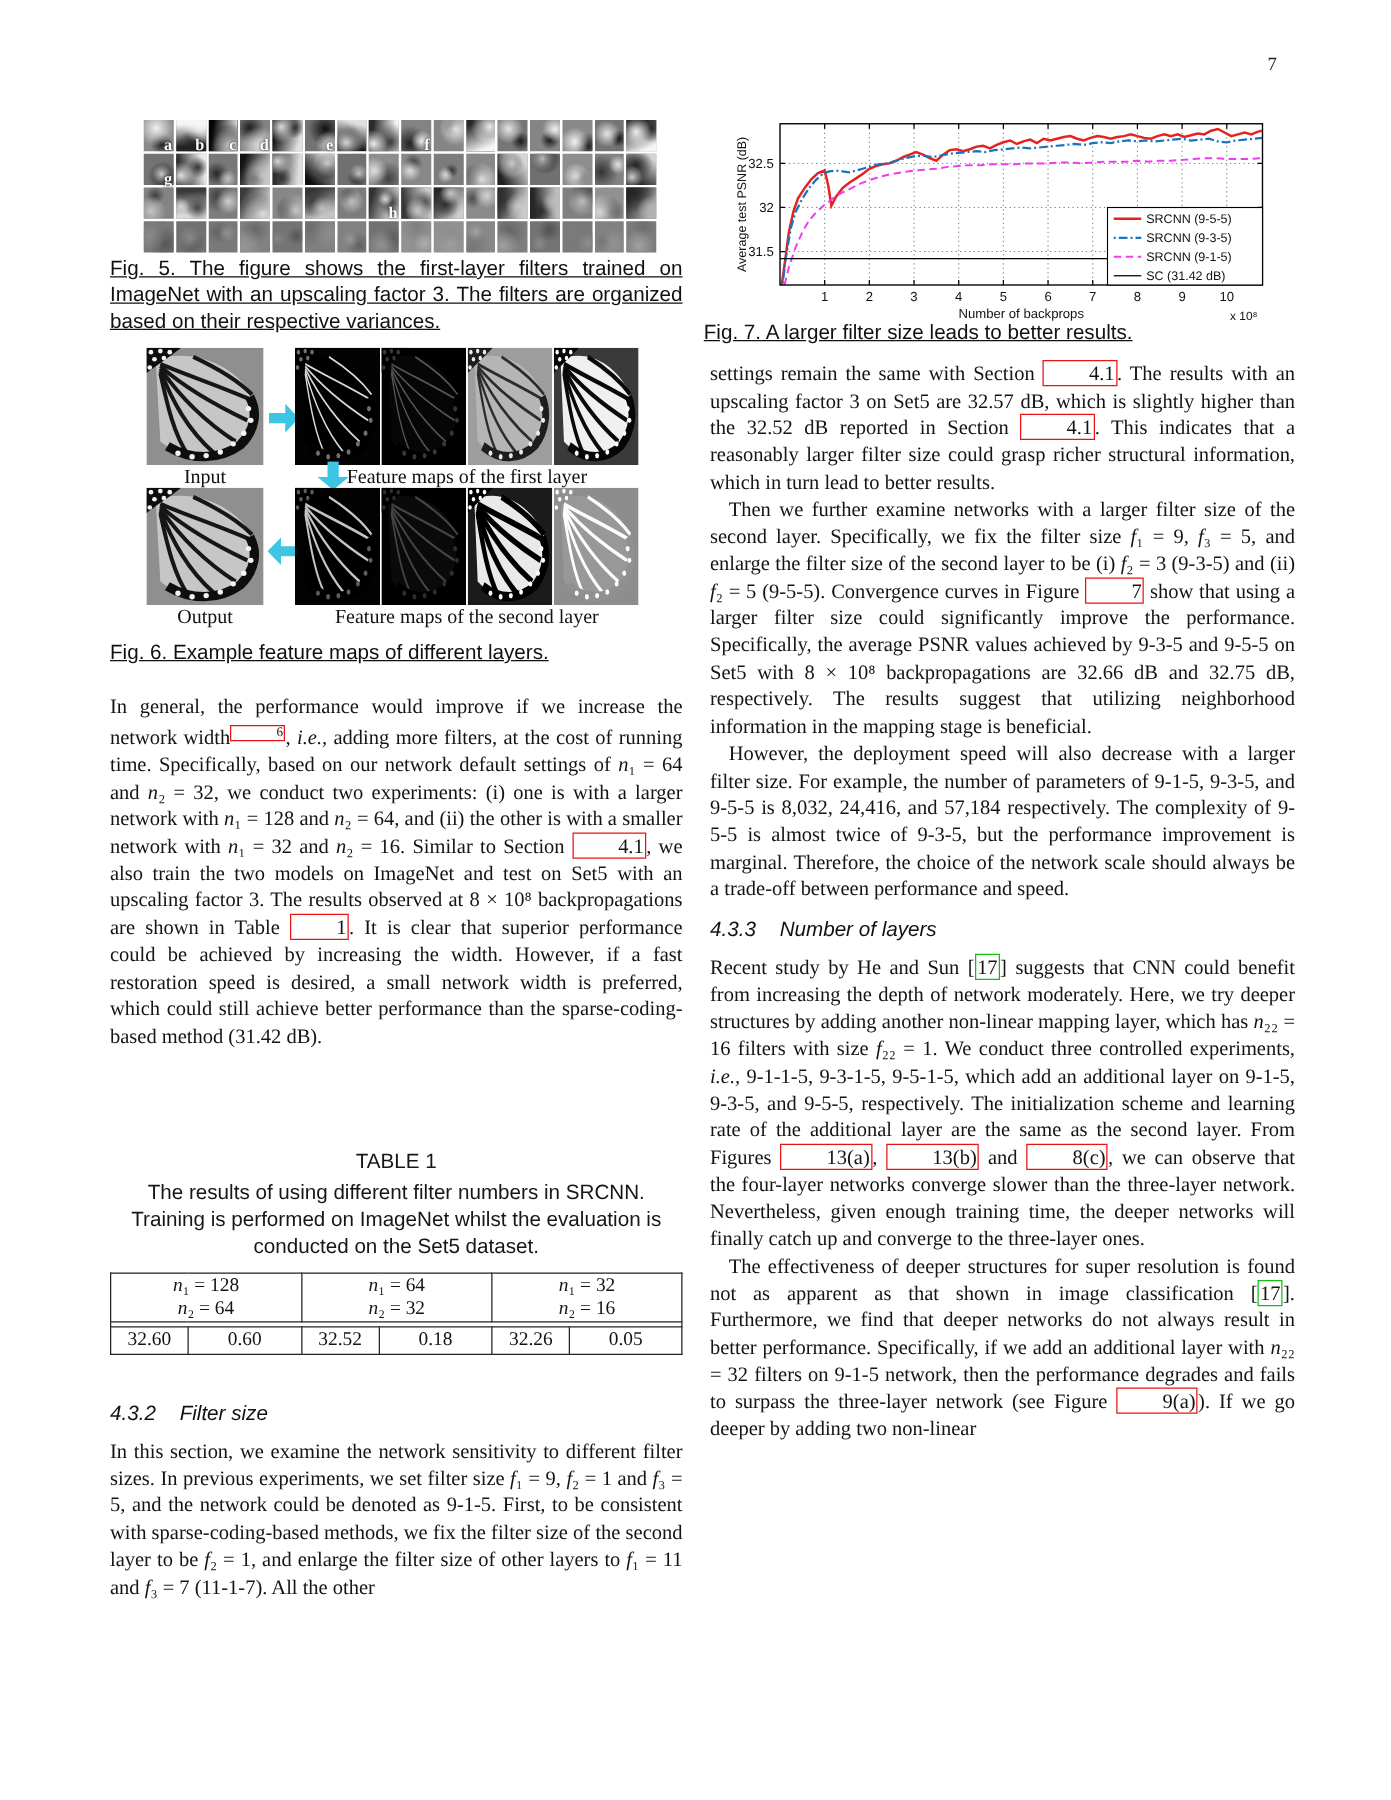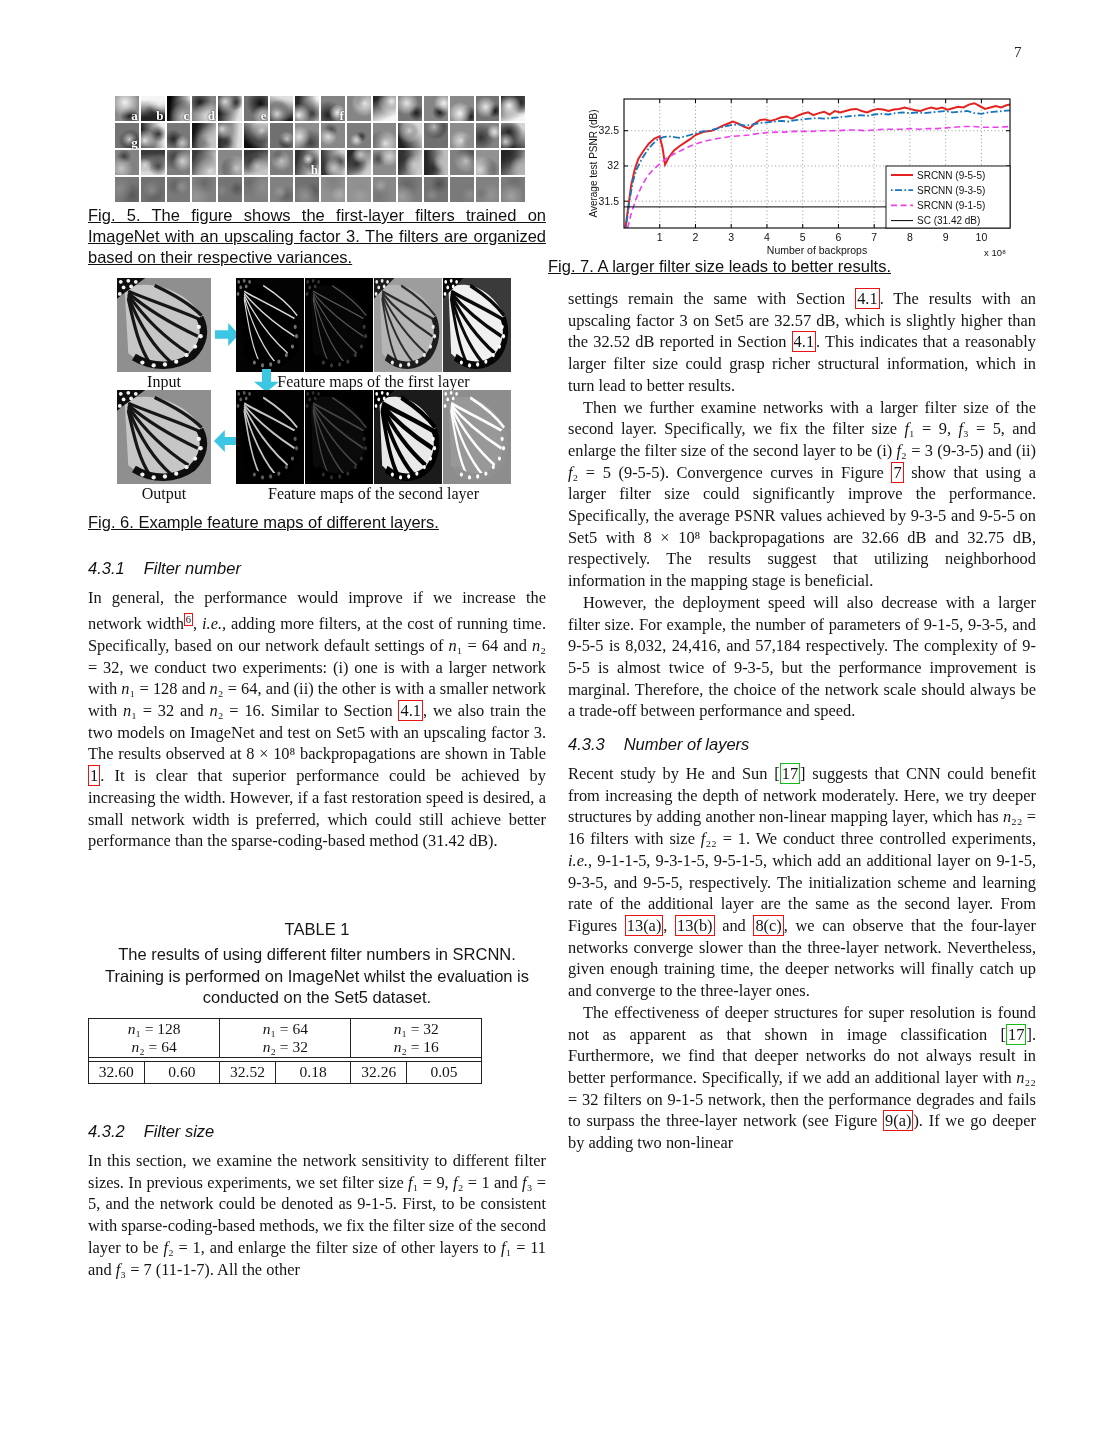--- a/index.html
+++ b/index.html
@@ -23,21 +23,21 @@
   .subhead .ht{margin-left:19px;}
   .flow{position:absolute;}
   .flow p{margin:0;}
   p.body{font-size:16.4px;line-height:21.7px;text-align:justify;color:#141414;}
   p.body.ind{text-indent:15px;}
   .flow .subhead{margin:13px 0 9px 0;}
   .flow .first-gap{margin-top:8px;}
   i.mvar{font-style:italic;}
   
   .refbox{padding:0 1px;}
-  .refbox.red{border:1.2px solid #e81414;}
+  .refbox.red{border:1.2px solid #e81414;padding-left:36px;}
   .refbox.green{border:1.2px solid #17bb17;}
   sup.refbox{font-size:10.5px;}
   
   #fig6{position:absolute;left:88px;top:278px;width:458px;height:230px;}
   .bimg{position:absolute;overflow:hidden;}
   .bimg svg{display:block;width:100%;height:100%;}
   .v-photo  {--bg:#8f8f8f;--mem:#c6c6c6;--vein:#161616;--band:#0e0e0e;--dot:#f4f4f4;--vw:3.4;}
   .v-dark1  {--bg:#030303;--mem:#000;--vein:#d9d9d9;--band:#000;--dot:#707070;--vw:1.7;}
   .v-dark2  {--bg:#000;--mem:#060606;--vein:#585858;--band:#000;--dot:#383838;--vw:1.5;}
   .v-gray   {--bg:#9d9d9d;--mem:#b5b5b5;--vein:#2c2c2c;--band:#1d1d1d;--dot:#ececec;--vw:2.6;}
@@ -49,21 +49,21 @@
   .flabel{position:absolute;font-size:16px;color:#111;text-align:center;}
   .arrow{position:absolute;background:#3cc6e4;}
   .arrow.r{clip-path:polygon(0 32%,55% 32%,55% 0,100% 50%,55% 100%,55% 68%,0 68%);}
   .arrow.l{clip-path:polygon(100% 32%,45% 32%,45% 0,0 50%,45% 100%,45% 68%,100% 68%);}
   .arrow.d{clip-path:polygon(32% 0,32% 55%,0 55%,50% 100%,100% 55%,68% 55%,68% 0);}
   
   .tbl-title{position:absolute;left:88px;top:920px;width:458px;text-align:center;
              font-family:"Liberation Sans","DejaVu Sans",sans-serif;font-size:16.5px;}
   .tbl-cap{position:absolute;left:88px;top:944px;width:458px;text-align:center;
            font-family:"Liberation Sans","DejaVu Sans",sans-serif;font-size:16.5px;line-height:21.5px;}
-  table.t1{position:absolute;left:88px;top:1018px;width:394px;border-collapse:collapse;
+  table.t1{position:absolute;left:88px;top:1018px;width:458px;border-collapse:collapse;
            font-size:15.5px;color:#141414;}
   table.t1 td{text-align:center;padding:0;}
   table.t1 .ghead td{border:1.4px solid #222;line-height:17.5px;padding:1px 0 2px 0;}
   table.t1 .chead td{border:1.4px solid #222;padding:0 0 2px 0;}
   table.t1 .gap td{height:3px;border-left:1.4px solid #222;border-right:1.4px solid #222;
                    border-top:1.4px solid #222;border-bottom:1.4px solid #222;}
   table.t1 .data td{border:1.4px solid #222;padding:1px 0 2px 0;}
   
   p.foot{position:absolute;font-size:14px;line-height:18.6px;text-align:justify;color:#141414;text-indent:12px;}
   
@@ -252,23 +252,20 @@
         <svg viewBox="0 0 100 100" preserveAspectRatio="none">
           <use href="#wing"></use>
         </svg>
       </div>
     <div class="flabel" style="left:29px;top:207px;width:94px">Output</div>
     <div class="flabel" style="left:148px;top:207px;width:275px">Feature maps of the second layer</div>
   </div>
   <div class="caption abs" style="left:88px;top:512px;width:458px">Fig. 6.  Example feature maps of different layers.</div>
 
   <div class="flow" style="left:88px;top:546px;width:458px">
-    <div class="subhead">
-      <span>4.3.1</span><span class="ht">Filter number</span>
-    </div>
     <p class="body first-gap">In general, the performance would improve if we increase the network width<sup class="refbox red">6</sup>, <i>i.e.,</i> adding more filters, at the cost of running time. Specifically, based on our network default settings of <i class="mvar">n</i>₁ = 64 and <i class="mvar">n</i>₂ = 32, we conduct two experiments: (i) one is with a larger network with <i class="mvar">n</i>₁ = 128 and <i class="mvar">n</i>₂ = 64, and (ii) the other is with a smaller network with <i class="mvar">n</i>₁ = 32 and <i class="mvar">n</i>₂ = 16. Similar to Section <span class="refbox red">4.1</span>, we also train the two models on ImageNet and test on Set5 with an upscaling factor 3. The results observed at 8 × 10⁸ backpropagations are shown in Table <span class="refbox red">1</span>. It is clear that superior performance could be achieved by increasing the width. However, if a fast restoration speed is desired, a small network width is preferred, which could still achieve better performance than the sparse-coding-based method (31.42 dB).</p>
   </div>
 
   <div class="tbl-title">TABLE 1</div>
   <div class="tbl-cap">The results of using different filter numbers in SRCNN. Training is performed on ImageNet whilst the evaluation is conducted on the Set5 dataset.</div>
   <table class="t1">
     <colgroup>
       <col style="width:62px">
         <col style="width:91px">
       <col style="width:62px">
@@ -384,21 +381,21 @@
         <line x1="305" y1="83" x2="327" y2="83" stroke="#e42320" stroke-width="2"></line>
         <text x="331" y="86.5" text-anchor="start" font-size="10" fill="#111" font-family="&quot;Liberation Sans&quot;,&quot;DejaVu Sans&quot;,sans-serif">SRCNN (9-5-5)</text>
         <line x1="305" y1="98.2" x2="327" y2="98.2" stroke="#1874bc" stroke-width="1.8" stroke-dasharray="1.6 2.4 7 2.4"></line>
         <text x="331" y="101.7" text-anchor="start" font-size="10" fill="#111" font-family="&quot;Liberation Sans&quot;,&quot;DejaVu Sans&quot;,sans-serif">SRCNN (9-3-5)</text>
         <line x1="305" y1="113.4" x2="327" y2="113.4" stroke="#f03cf0" stroke-width="1.6" stroke-dasharray="6 3.6"></line>
         <text x="331" y="116.9" text-anchor="start" font-size="10" fill="#111" font-family="&quot;Liberation Sans&quot;,&quot;DejaVu Sans&quot;,sans-serif">SRCNN (9-1-5)</text>
         <line x1="305" y1="128.6" x2="327" y2="128.6" stroke="#000000" stroke-width="1"></line>
         <text x="331" y="132.1" text-anchor="start" font-size="10" fill="#111" font-family="&quot;Liberation Sans&quot;,&quot;DejaVu Sans&quot;,sans-serif">SC (31.42 dB)</text>
       </svg>
     </div>
-  <div class="caption abs" style="left:548px;top:256px;width:468px">Fig. 7.  A larger filter size leads to better results.</div>
+  <div class="caption abs" style="left:563px;top:256px;width:468px">Fig. 7.  A larger filter size leads to better results.</div>
 
   <div class="flow" style="left:568px;top:288px;width:468px">
     <p class="body">settings remain the same with Section <span class="refbox red">4.1</span>. The results with an upscaling factor 3 on Set5 are 32.57 dB, which is slightly higher than the 32.52 dB reported in Section <span class="refbox red">4.1</span>. This indicates that a reasonably larger filter size could grasp richer structural information, which in turn lead to better results.</p>
     <p class="body ind">Then we further examine networks with a larger filter size of the second layer. Specifically, we fix the filter size <i class="mvar">f</i>₁ = 9, <i class="mvar">f</i>₃ = 5, and enlarge the filter size of the second layer to be (i) <i class="mvar">f</i>₂ = 3 (9-3-5) and (ii) <i class="mvar">f</i>₂ = 5 (9-5-5). Convergence curves in Figure <span class="refbox red">7</span> show that using a larger filter size could significantly improve the performance. Specifically, the average PSNR values achieved by 9-3-5 and 9-5-5 on Set5 with 8 × 10⁸ backpropagations are 32.66 dB and 32.75 dB, respectively. The results suggest that utilizing neighborhood information in the mapping stage is beneficial.</p>
     <p class="body ind">However, the deployment speed will also decrease with a larger filter size. For example, the number of parameters of 9-1-5, 9-3-5, and 9-5-5 is 8,032, 24,416, and 57,184 respectively. The complexity of 9-5-5 is almost twice of 9-3-5, but the performance improvement is marginal. Therefore, the choice of the network scale should always be a trade-off between performance and speed.</p>
     <div class="subhead">
       <span>4.3.3</span><span class="ht">Number of layers</span>
     </div>
     <p class="body">Recent study by He and Sun <span>[<span class="refbox green">17</span>]</span> suggests that CNN could benefit from increasing the depth of network moderately. Here, we try deeper structures by adding another non-linear mapping layer, which has <i class="mvar">n</i>₂₂ = 16 filters with size <i class="mvar">f</i>₂₂ = 1. We conduct three controlled experiments, <i>i.e.,</i> 9-1-1-5, 9-3-1-5, 9-5-1-5, which add an additional layer on 9-1-5, 9-3-5, and 9-5-5, respectively. The initialization scheme and learning rate of the additional layer are the same as the second layer. From Figures <span class="refbox red">13(a)</span>, <span class="refbox red">13(b)</span> and <span class="refbox red">8(c)</span>, we can observe that the four-layer networks converge slower than the three-layer network. Nevertheless, given enough training time, the deeper networks will finally catch up and converge to the three-layer ones.</p>
     <p class="body ind">The effectiveness of deeper structures for super resolution is found not as apparent as that shown in image classification <span>[<span class="refbox green">17</span>]</span>. Furthermore, we find that deeper networks do not always result in better performance. Specifically, if we add an additional layer with <i class="mvar">n</i>₂₂ = 32 filters on 9-1-5 network, then the performance degrades and fails to surpass the three-layer network (see Figure <span class="refbox red">9(a)</span>). If we go deeper by adding two non-linear</p>

